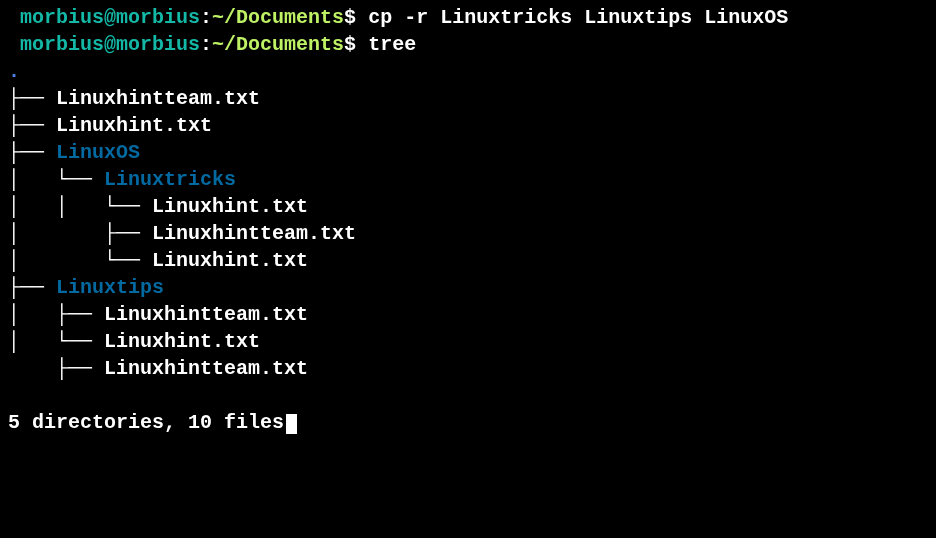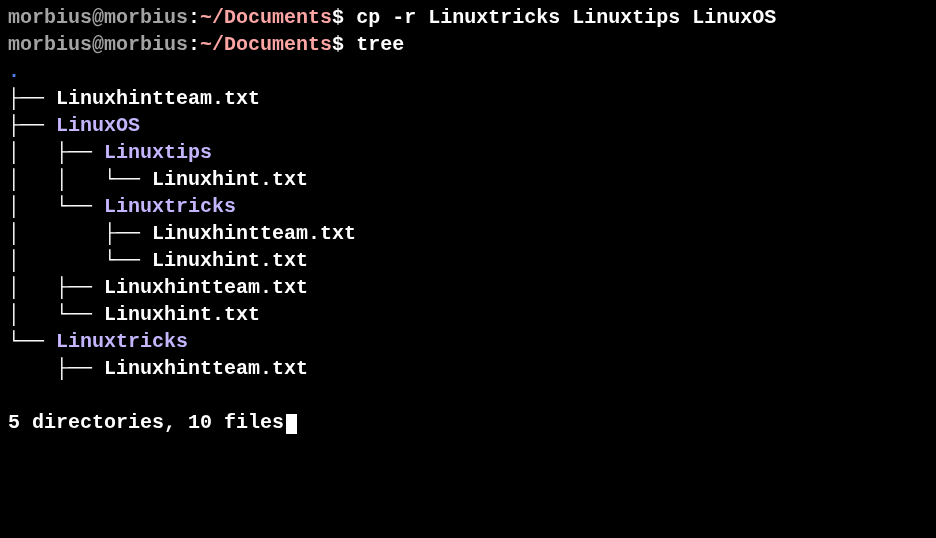--- a/index.html
+++ b/index.html
@@ -9,50 +9,50 @@
       font-size: 20px;
       font-weight: bold;
       color: #fff;
       width: 936px;
       height: 538px;
       overflow: hidden;
       padding: 4px 8px;
       line-height: 1.35;
     }
     .line { white-space: pre; }
-    .user { color: #a3a3a3; }
-    .path { color: #fca5a5; }
+    .user { color: #14b8a6; margin-left: 12px; }
+    .path { color: #bef264; }
     .dollar { color: #fff; }
     .cmd { color: #fff; font-family: Liberation Mono, monospace; }
-    .dir { color: #c4b5fd; }
+    .dir { color: #0369a1; }
     .file { color: #fff; }
     .tree-chars { color: #fff; }
     .dot { color: #4d7ee6; }
     .cursor {
       display: inline-block;
       width: 11px;
       height: 20px;
       background: #fff;
       vertical-align: text-bottom;
       margin-left: 2px;
     }
   </style>
 </head>
 <body>
 
 <div class="line"><span class="user"><span>morbius</span>@<span>morbius</span></span><span class="dollar">:</span><span class="path">~/Documents</span><span class="dollar">$</span> <span class="cmd">cp -r Linuxtricks Linuxtips LinuxOS</span></div>
 <div class="line"><span class="user"><span>morbius</span>@<span>morbius</span></span><span class="dollar">:</span><span class="path">~/Documents</span><span class="dollar">$</span> <span class="cmd">tree</span></div>
 <div class="line"><span class="dot">.</span></div>
 <div id="tree-lines">
     <div class="line"><span class="tree-chars">├── </span><span class="file">Linuxhintteam.txt</span></div>
+    <div class="line"><span class="tree-chars">├── </span><span class="file">Linuxhint.txt</span></div>
     <div class="line"><span class="tree-chars">├── </span><span class="dir">LinuxOS</span></div>
-    <div class="line"><span class="tree-chars">│   ├── </span><span class="dir">Linuxtips</span></div>
+    <div class="line"><span class="tree-chars">│   └── </span><span class="dir">Linuxtricks</span></div>
     <div class="line"><span class="tree-chars">│   │   └── </span><span class="file">Linuxhint.txt</span></div>
-    <div class="line"><span class="tree-chars">│   └── </span><span class="dir">Linuxtricks</span></div>
     <div class="line"><span class="tree-chars">│       ├── </span><span class="file">Linuxhintteam.txt</span></div>
     <div class="line"><span class="tree-chars">│       └── </span><span class="file">Linuxhint.txt</span></div>
+    <div class="line"><span class="tree-chars">├── </span><span class="dir">Linuxtips</span></div>
     <div class="line"><span class="tree-chars">│   ├── </span><span class="file">Linuxhintteam.txt</span></div>
     <div class="line"><span class="tree-chars">│   └── </span><span class="file">Linuxhint.txt</span></div>
-    <div class="line"><span class="tree-chars">└── </span><span class="dir">Linuxtricks</span></div>
     <div class="line"><span class="tree-chars">    ├── </span><span class="file">Linuxhintteam.txt</span></div>
   </div>
 <div class="line"> </div>
 <div class="line"><span>5 directories, 10 files</span><span class="cursor"></span></div>
 
 </body></html>

